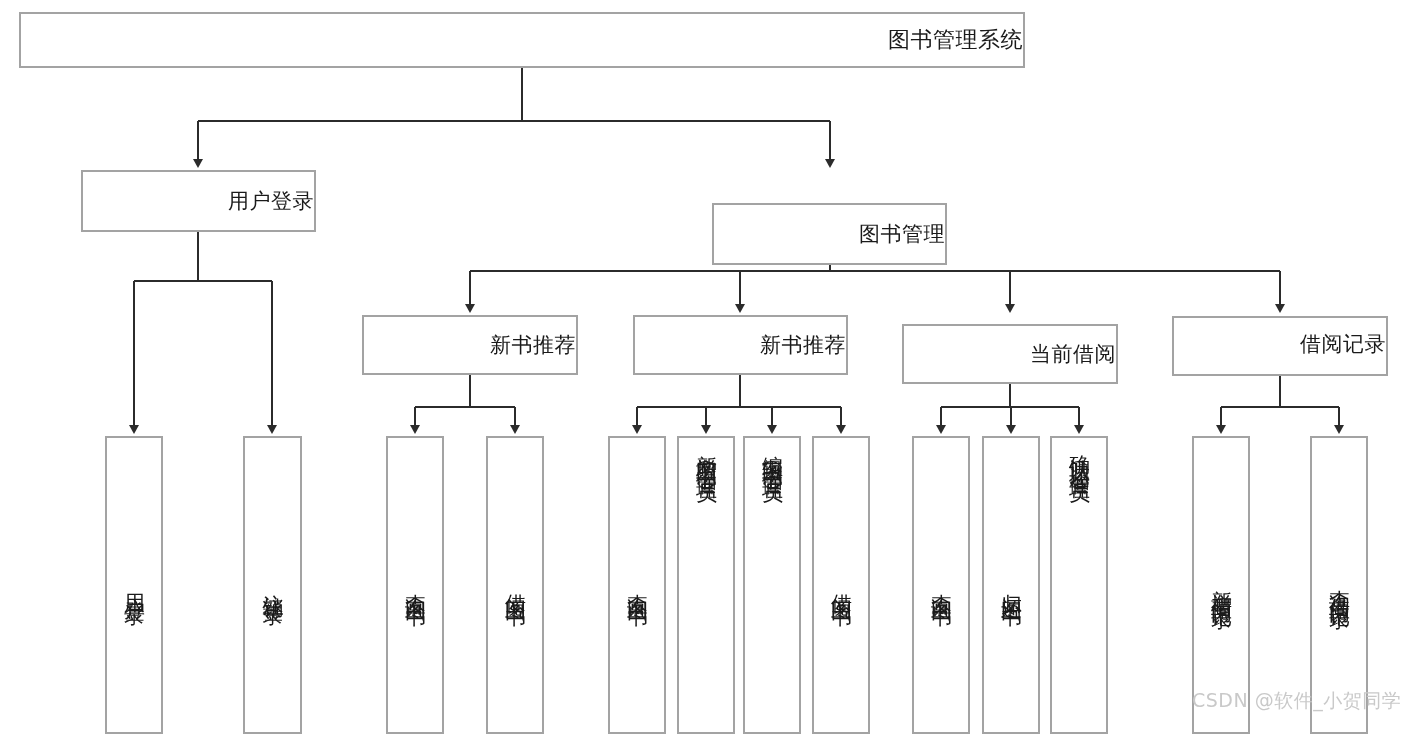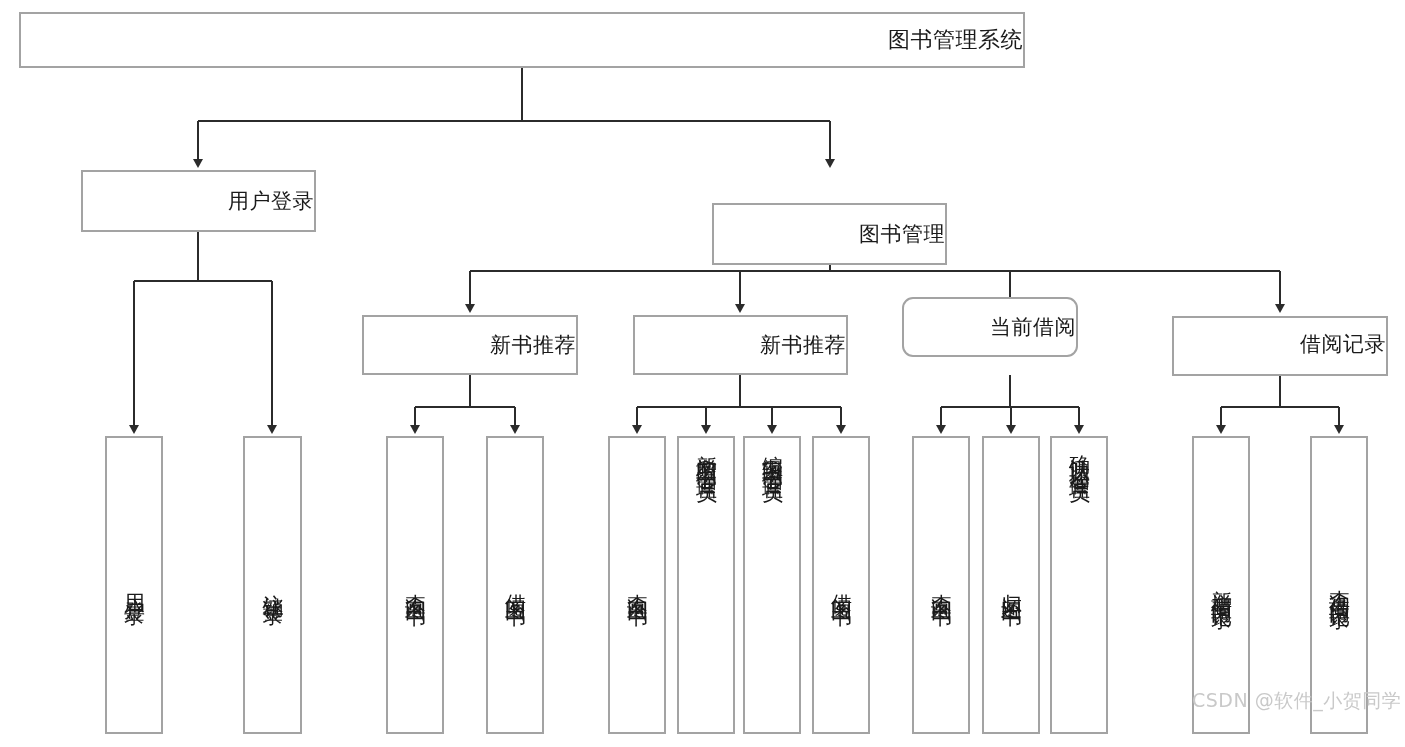--- a/index.html
+++ b/index.html
@@ -134,21 +134,21 @@
   <div class="node h" style="left:712px; top:170px; width:235px; height:62px;margin-top:33px;">
     <span class="label">图书管理</span>
   </div>
 
   <div class="node h" style="left:362px; top:315px; width:216px; height:60px;padding-left:32px;">
     <span class="label">新书推荐</span>
   </div>
   <div class="node h" style="left:633px; top:315px; width:215px; height:60px;">
     <span class="label">新书推荐</span>
   </div>
-  <div class="node h" style="left:902px; top:297px; width:176px; height:60px;border-radius:11px;">
+  <div class="node h" style="left:902px; top:324px; width:216px; height:60px;">
     <span class="label">当前借阅</span>
   </div>
   <div class="node h" style="left:1172px; top:316px; width:216px; height:60px;font-family:Liberation Mono, monospace;">
     <span class="label">借阅记录</span>
   </div>
 
   <div class="node v mid" style="left:105px; top:436px; width:58px; height:298px;">
     <span class="label">用户登录</span>
   </div>
   <div class="node v mid" style="left:243px; top:436px; width:59px; height:298px;">

